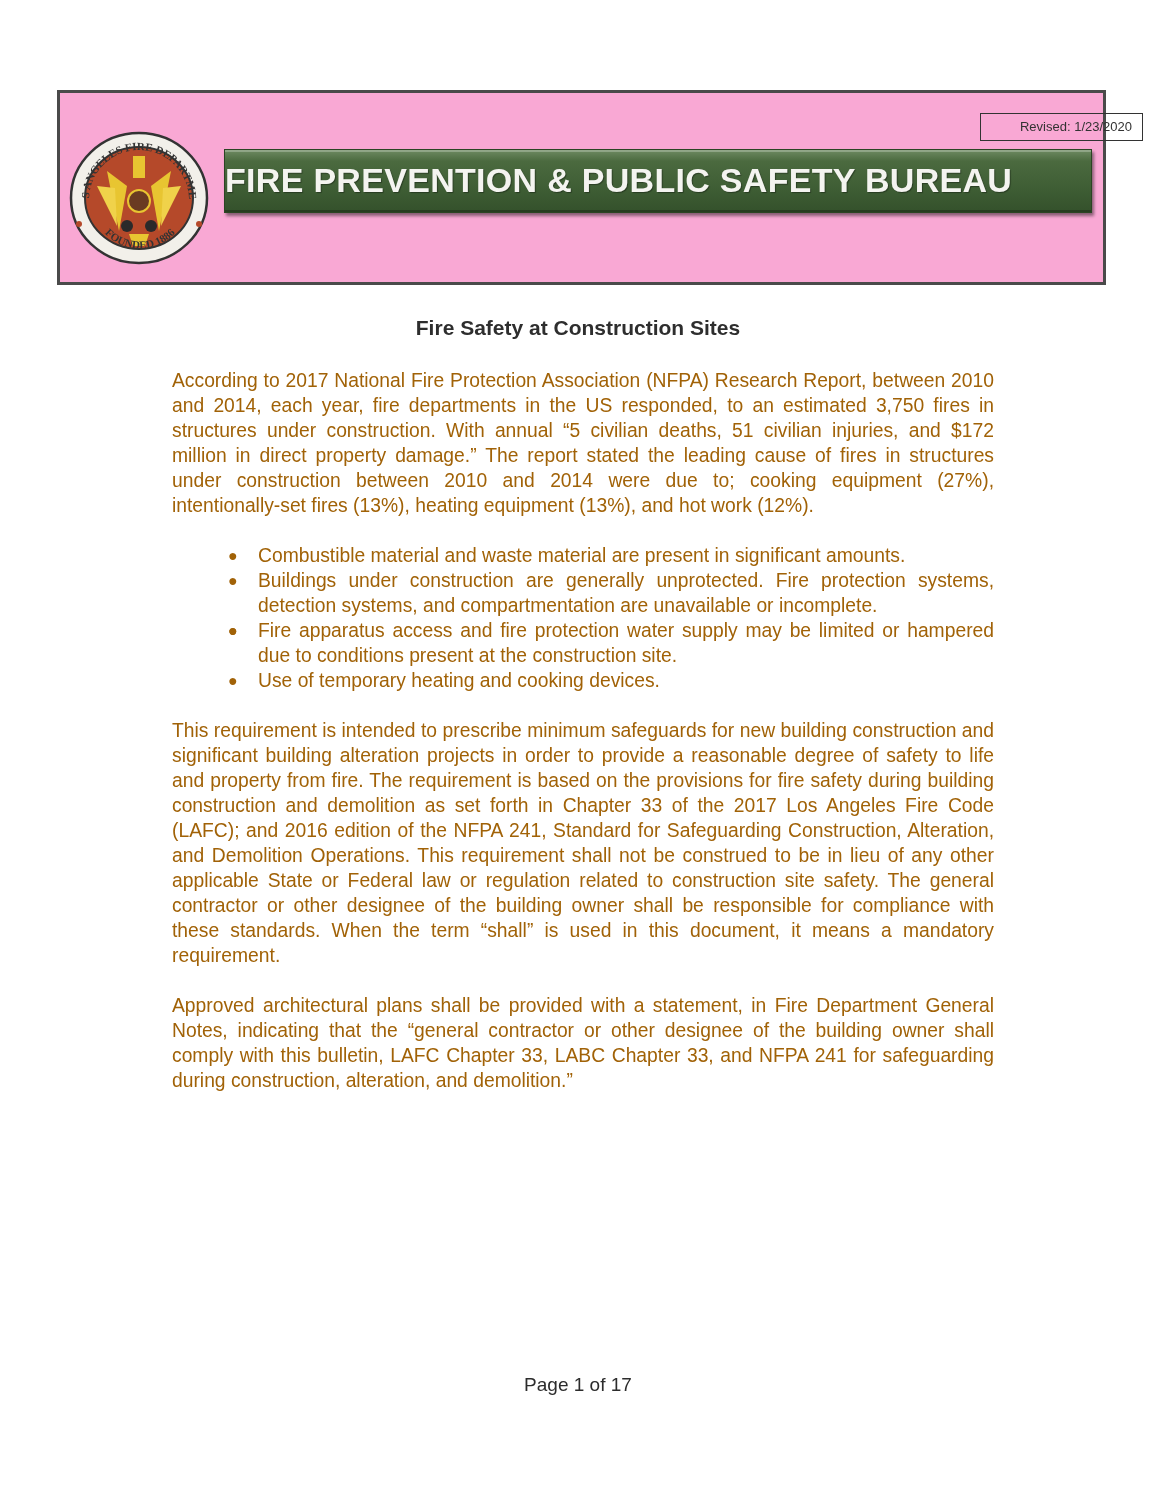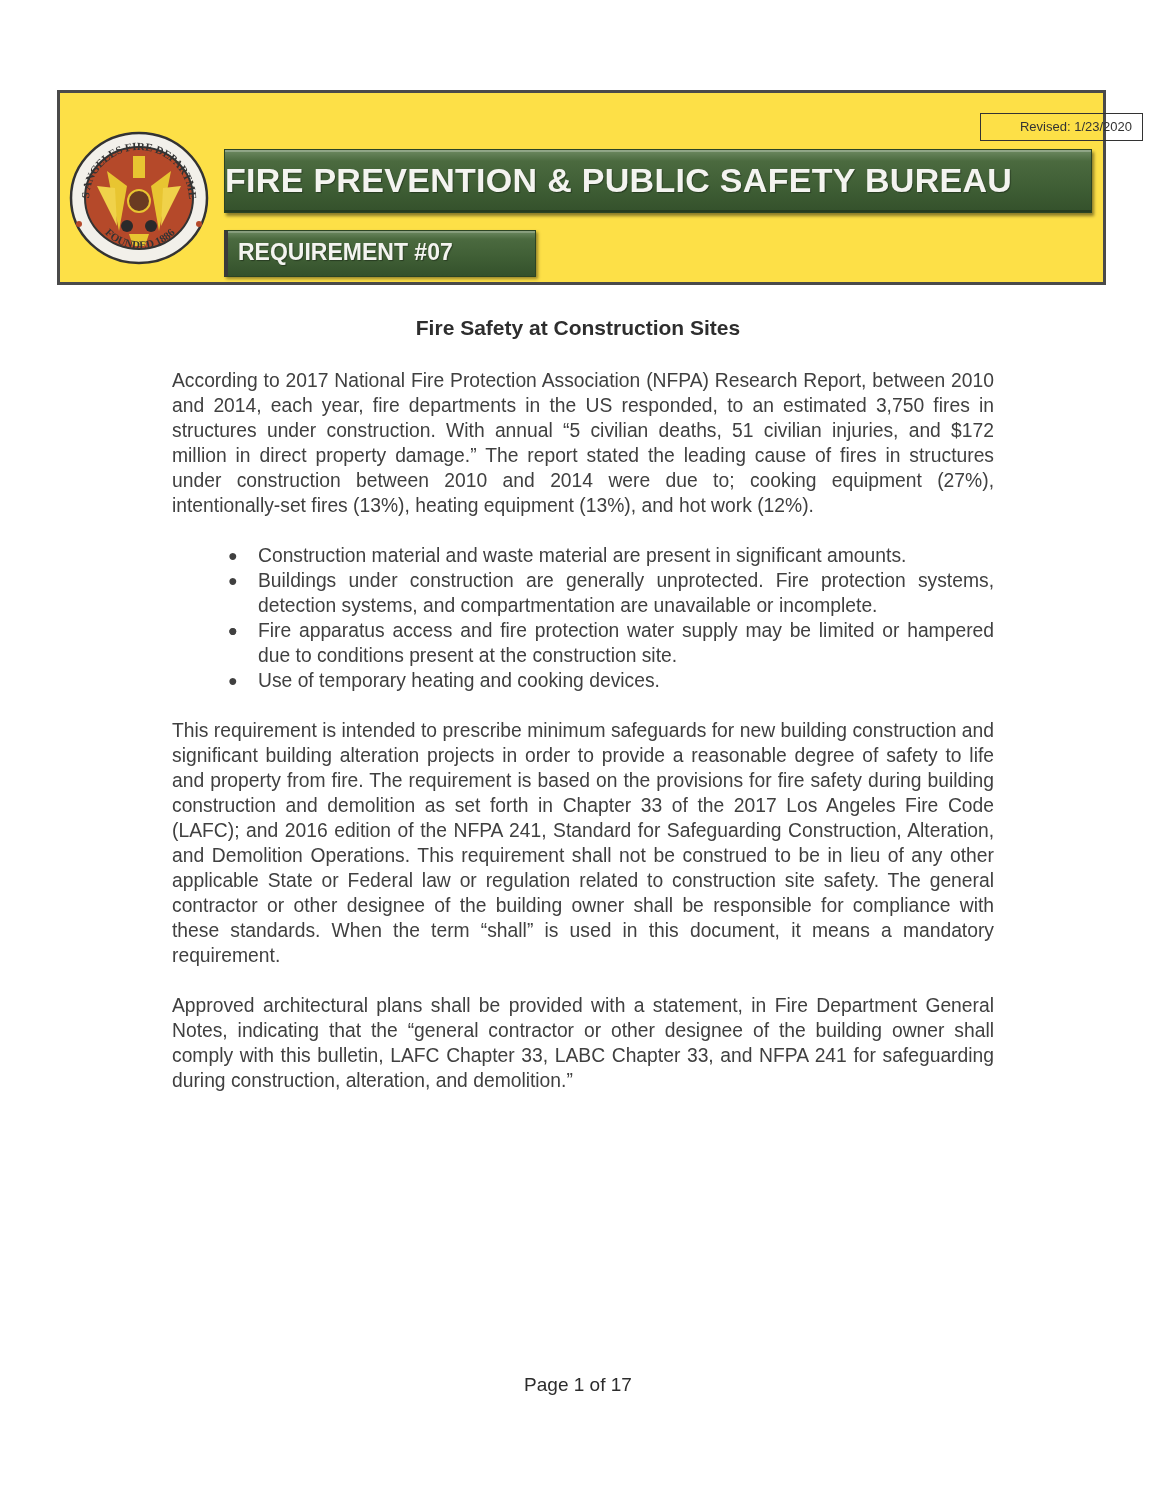--- a/index.html
+++ b/index.html
@@ -16,21 +16,21 @@
       color: #2a2a2a;
     }
     .header-frame {
       position: absolute;
       left: 57px;
       top: 90px;
       width: 1049px;
       height: 195px;
       border: 3px solid #4a4a4a;
       box-sizing: border-box;
-      background: #fde047;
+      background: #f9a8d4;
     }
     .revised-box {
       position: absolute;
       left: 920px;
       top: 20px;
       width: 163px;
       height: 28px;
       border: 1.5px solid #333;
       box-sizing: border-box;
       font-size: 13px;
@@ -93,21 +93,21 @@
       font-size: 21px;
       color: #2e2e2e;
     }
     .content {
       position: absolute;
       left: 172px;
       top: 368px;
       width: 822px;
       font-size: 19.3px;
       line-height: 25px;
-      color: #404040;
+      color: #a16207;
     }
     .content p {
       margin: 0 0 25px 0;
       text-align: justify;
     }
     .content ul {
       margin: 0 0 25px 0;
       padding: 0 0 0 86px;
       list-style: none;
     }
@@ -159,29 +159,28 @@
     <circle cx="132" cy="98" r="3" fill="#b5492a"></circle>
     <text font-family="Liberation Serif, serif" font-weight="bold" font-size="11" fill="#333">
       <textPath href="#topArc" startOffset="50%" text-anchor="middle">LOS ANGELES FIRE DEPARTMENT</textPath>
     </text>
     <text font-family="Liberation Serif, serif" font-weight="bold" font-size="11" fill="#333">
       <textPath href="#botArc" startOffset="50%" text-anchor="middle">FOUNDED 1886</textPath>
     </text>
   </svg>
 
   <div class="banner-title">FIRE PREVENTION &amp; PUBLIC SAFETY BUREAU</div>
-  <div class="banner-req">REQUIREMENT #07</div>
 </div>
 
 <div class="doc-title">Fire Safety at Construction Sites</div>
 
 <div class="content">
   <p>According to 2017 National Fire Protection Association (NFPA) Research Report, between 2010 and 2014, each year, fire departments in the US responded, to an estimated 3,750 fires in structures under construction. With annual “5 civilian deaths, 51 civilian injuries, and $172 million in direct property damage.”  The report stated the leading cause of fires in structures under construction between 2010 and 2014 were due to; cooking equipment (27%), intentionally-set fires (13%), heating equipment (13%), and hot work (12%).</p>
   <ul>
-    <li><span class="bullet">●</span><span>Construction material and waste material are present in significant amounts.</span></li>
+    <li><span class="bullet">●</span><span>Combustible material and waste material are present in significant amounts.</span></li>
     <li><span class="bullet">●</span><span>Buildings under construction are generally unprotected. Fire protection systems, detection systems, and compartmentation are unavailable or incomplete.</span></li>
     <li><span class="bullet">●</span></li>
     <li><span class="bullet">●</span><span>Fire apparatus access and fire protection water supply may be limited or hampered due to conditions present at the construction site.</span></li>
     <li><span class="bullet">●</span><span>Use of temporary heating and cooking devices.</span></li>
   </ul>
   <p>This requirement is intended to prescribe minimum safeguards for new building construction and significant building alteration projects in order to provide a reasonable degree of safety to life and property from fire. The requirement is based on the provisions for fire safety during building construction and demolition as set forth in Chapter 33 of the 2017 Los Angeles Fire Code (LAFC); and 2016 edition of the NFPA 241, Standard for Safeguarding Construction, Alteration, and Demolition Operations. This requirement shall not be construed to be in lieu of any other applicable State or Federal law or regulation related to construction site safety. The general contractor or other designee of the building owner shall be responsible for compliance with these standards. When the term “shall” is used in this document, it means a mandatory requirement.</p>
   <p>Approved architectural plans shall be provided with a statement, in Fire Department General Notes, indicating that the “general contractor or other designee of the building owner shall comply with this bulletin, LAFC Chapter 33, LABC Chapter 33, and NFPA 241 for safeguarding during construction, alteration, and demolition.”</p>
 </div>
 
 <div class="page-footer">

